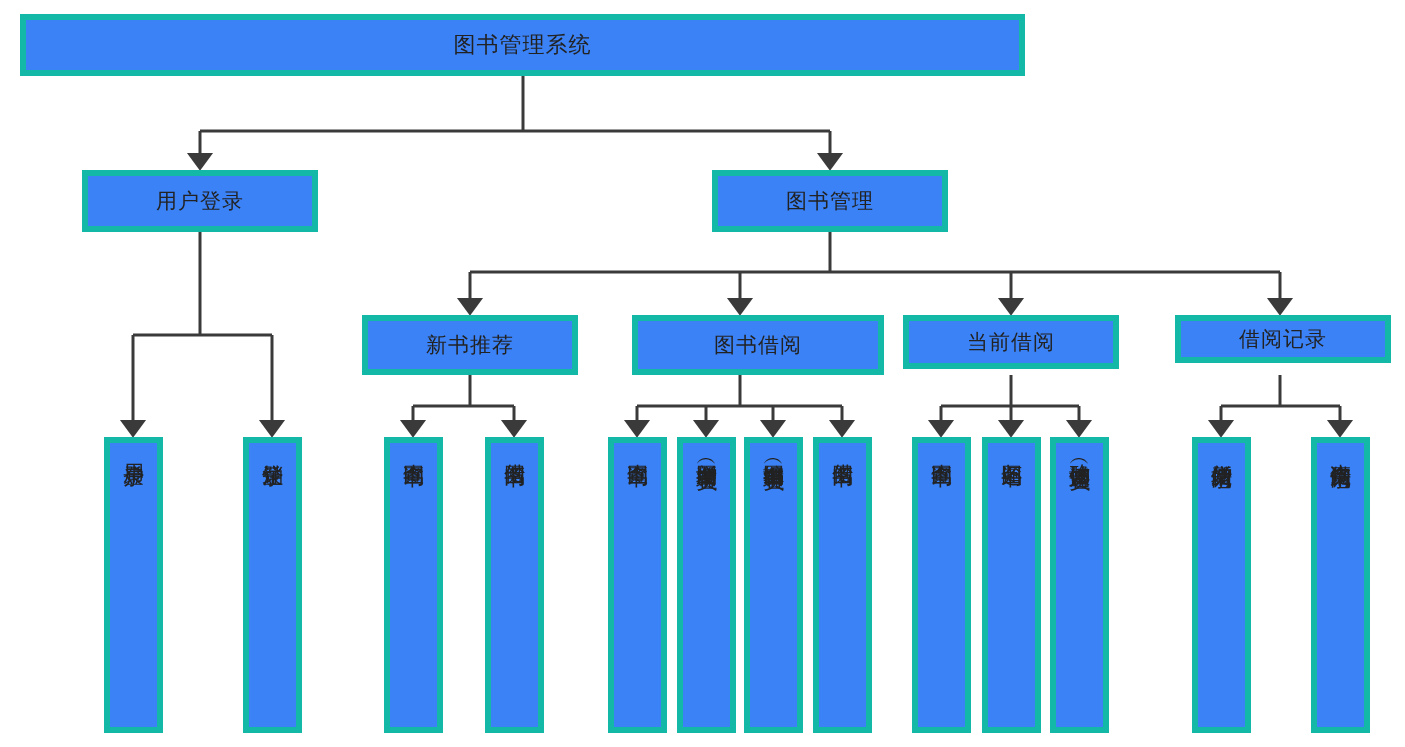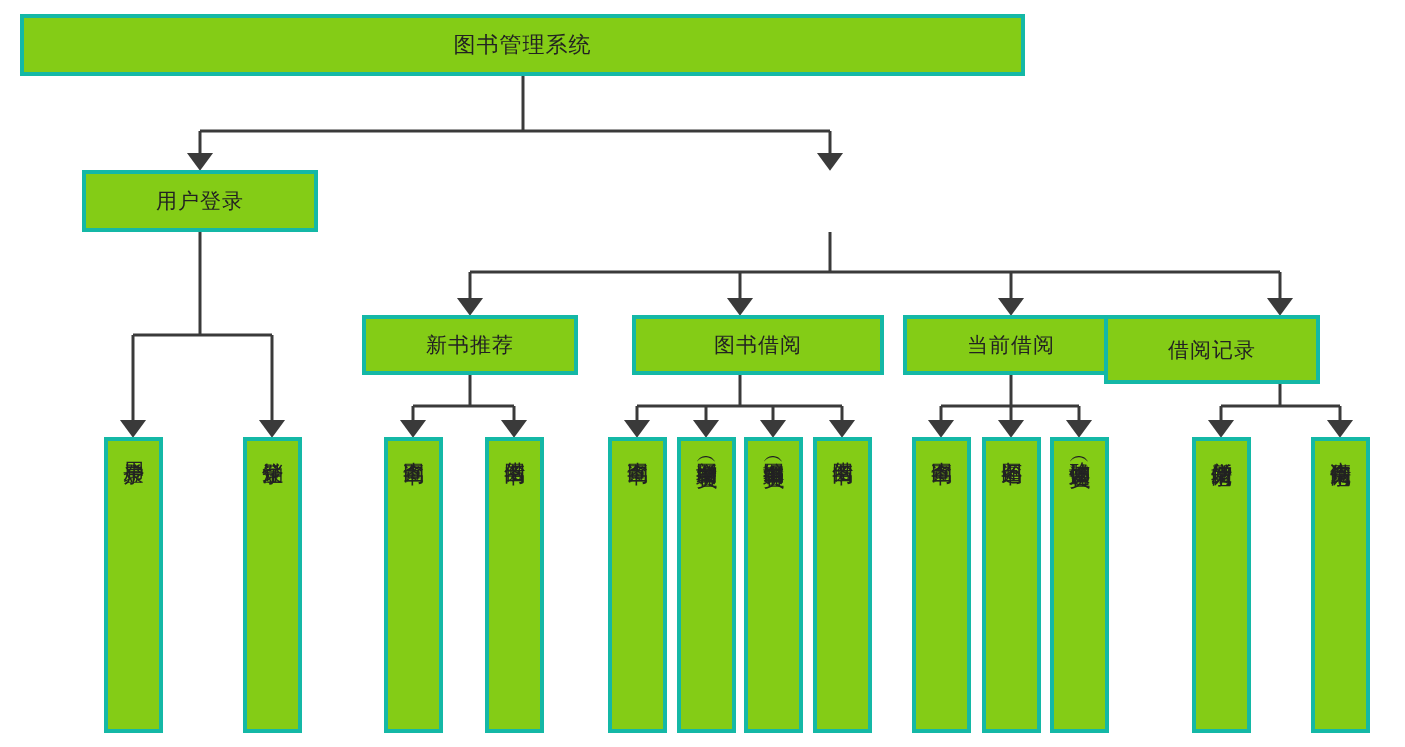--- a/index.html
+++ b/index.html
@@ -21,22 +21,22 @@
     position: absolute;
     left: 0;
     top: 0;
     width: 1405px;
     height: 747px;
     pointer-events: none;
   }
   .node {
     position: absolute;
     box-sizing: border-box;
-    border: 4px solid #14b8a6;
-    background: #84cc16;
+    border: 6px solid #14b8a6;
+    background: #3b82f6;
     display: flex;
     align-items: center;
     justify-content: center;
     color: #222222;
     z-index: 2;
   }
   .node.h {
     font-size: 21px;
     letter-spacing: 1px;
     line-height: 1.2;
@@ -129,31 +129,34 @@
     </g>
   </svg>
 
   <div class="node h root" style="left:20px; top:14px; width:1005px; height:62px;">
     <span>图书管理系统</span>
   </div>
 
   <div class="node h" style="left:82px; top:170px; width:236px; height:62px;">
     <span>用户登录</span>
   </div>
+  <div class="node h" style="left:712px; top:170px; width:236px; height:62px;">
+    <span>图书管理</span>
+  </div>
 
   <div class="node h" style="left:362px; top:315px; width:216px; height:60px;">
     <span>新书推荐</span>
   </div>
   <div class="node h" style="left:632px; top:315px; width:252px; height:60px;">
     <span>图书借阅</span>
   </div>
-  <div class="node h" style="left:903px; top:315px; width:216px; height:60px;">
+  <div class="node h" style="left:903px; top:315px; width:216px; height:54px;">
     <span>当前借阅</span>
   </div>
-  <div class="node h" style="left:1104px; top:315px; width:216px; height:69px;">
+  <div class="node h" style="left:1175px; top:315px; width:216px; height:48px;">
     <span>借阅记录</span>
   </div>
 
   <div class="node v" style="left:104px; top:437px; width:59px; height:296px;">
     <span class="vtext">用户登录</span>
   </div>
   <div class="node v" style="left:243px; top:437px; width:59px; height:296px;">
     <span class="vtext">注销登录</span>
   </div>
 

